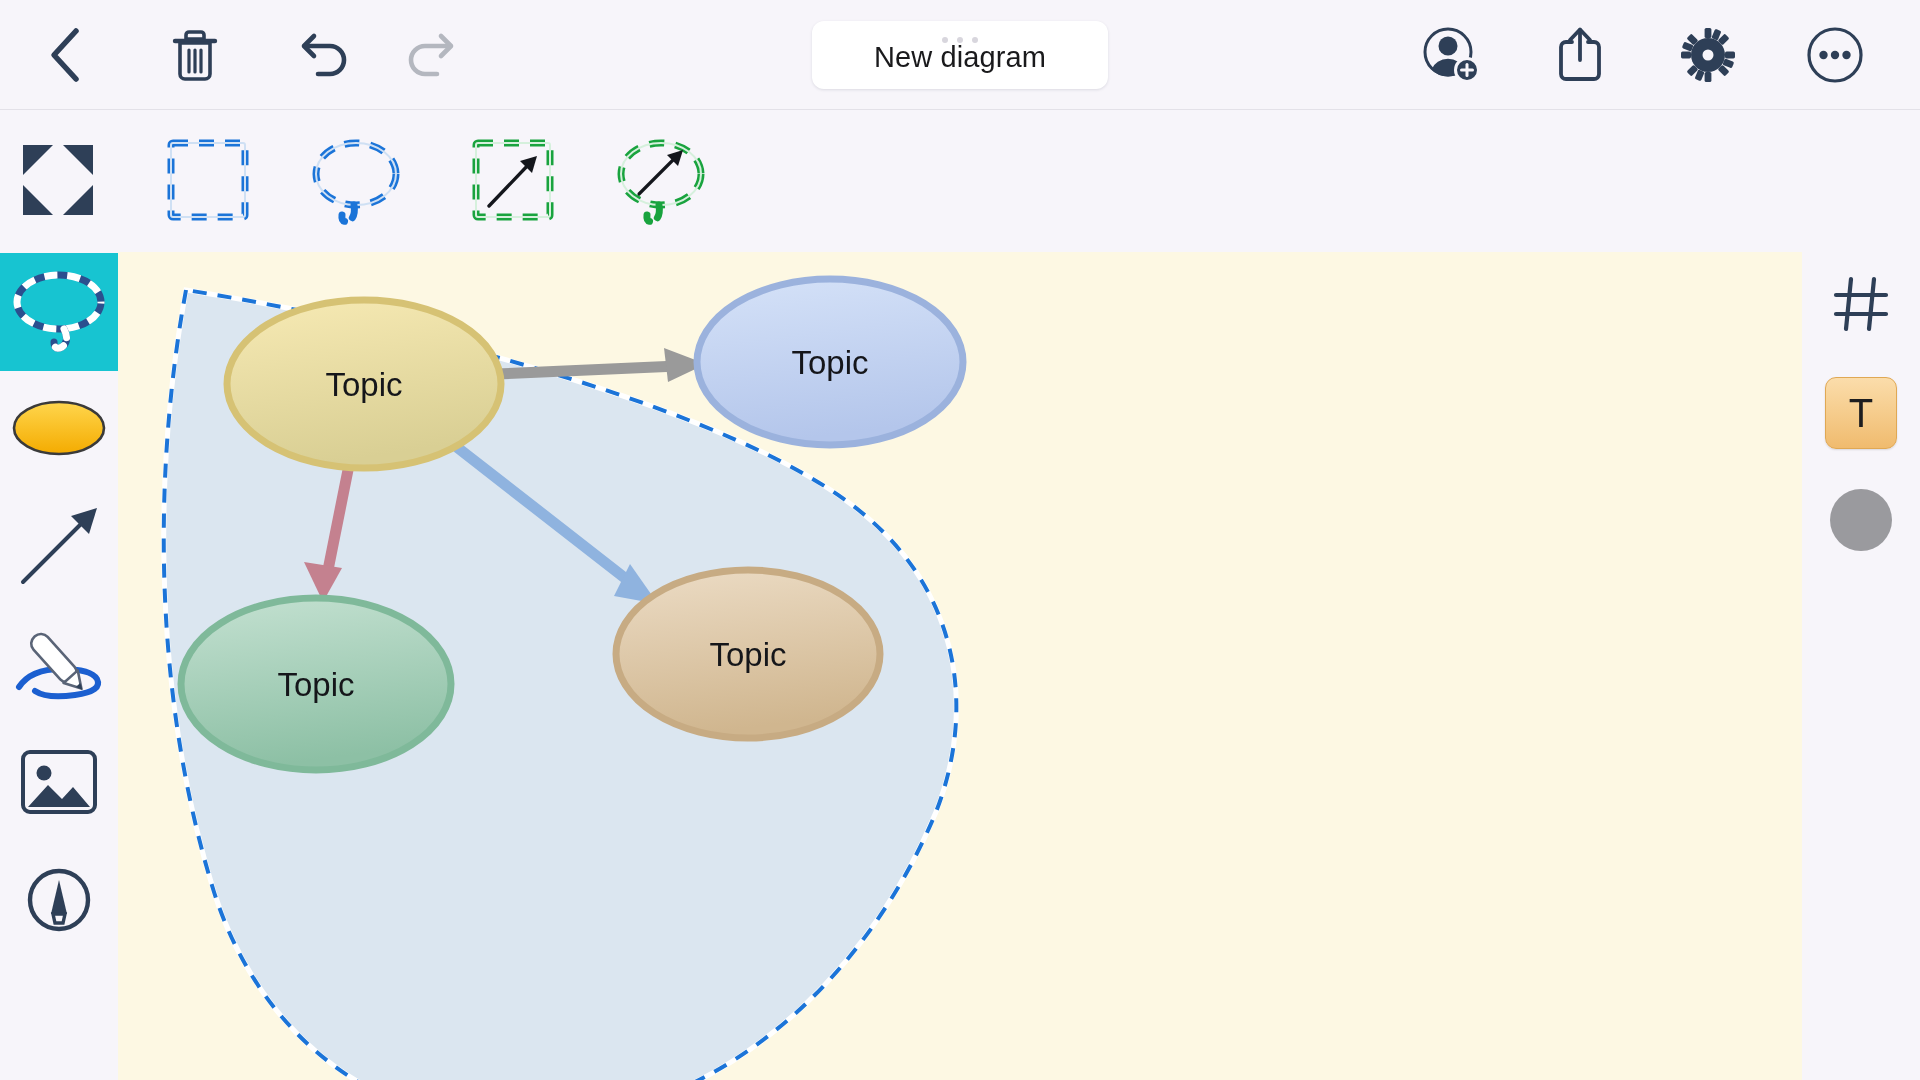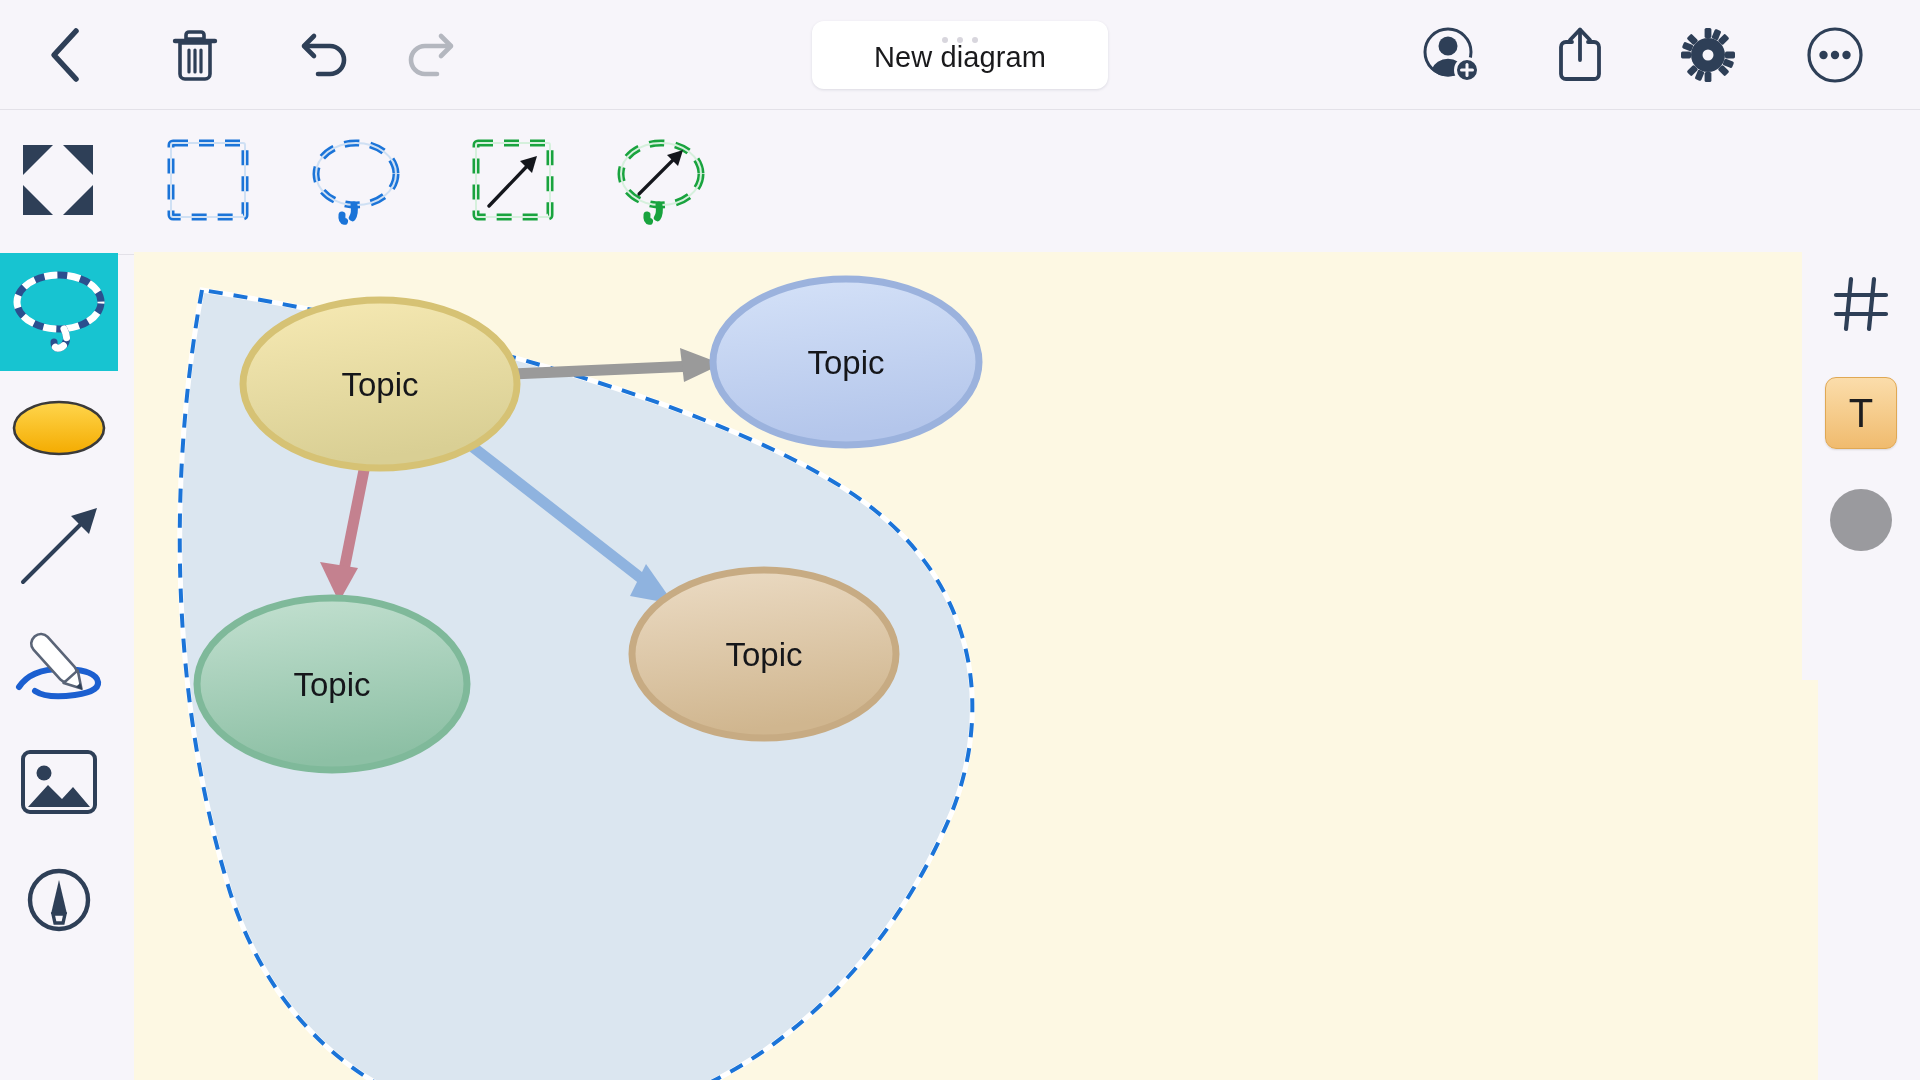--- a/index.html
+++ b/index.html
@@ -57,21 +57,20 @@
     display:flex;align-items:center;justify-content:center;
     cursor:pointer;
   }
 
   
   .canvas{
     position:absolute;left:118px;top:252px;
     width:1684px;height:828px;
     background:#fdf8e3;
     overflow:hidden;
-    margin-left:16px;
   }
   .canvas svg{position:absolute;left:0;top:0;}
 
   
   .leftbar{
     position:absolute;left:0;top:253px;width:118px;height:692px;
     background:#f7f5fa;
     box-sizing:border-box;
   }
   .ltool{

